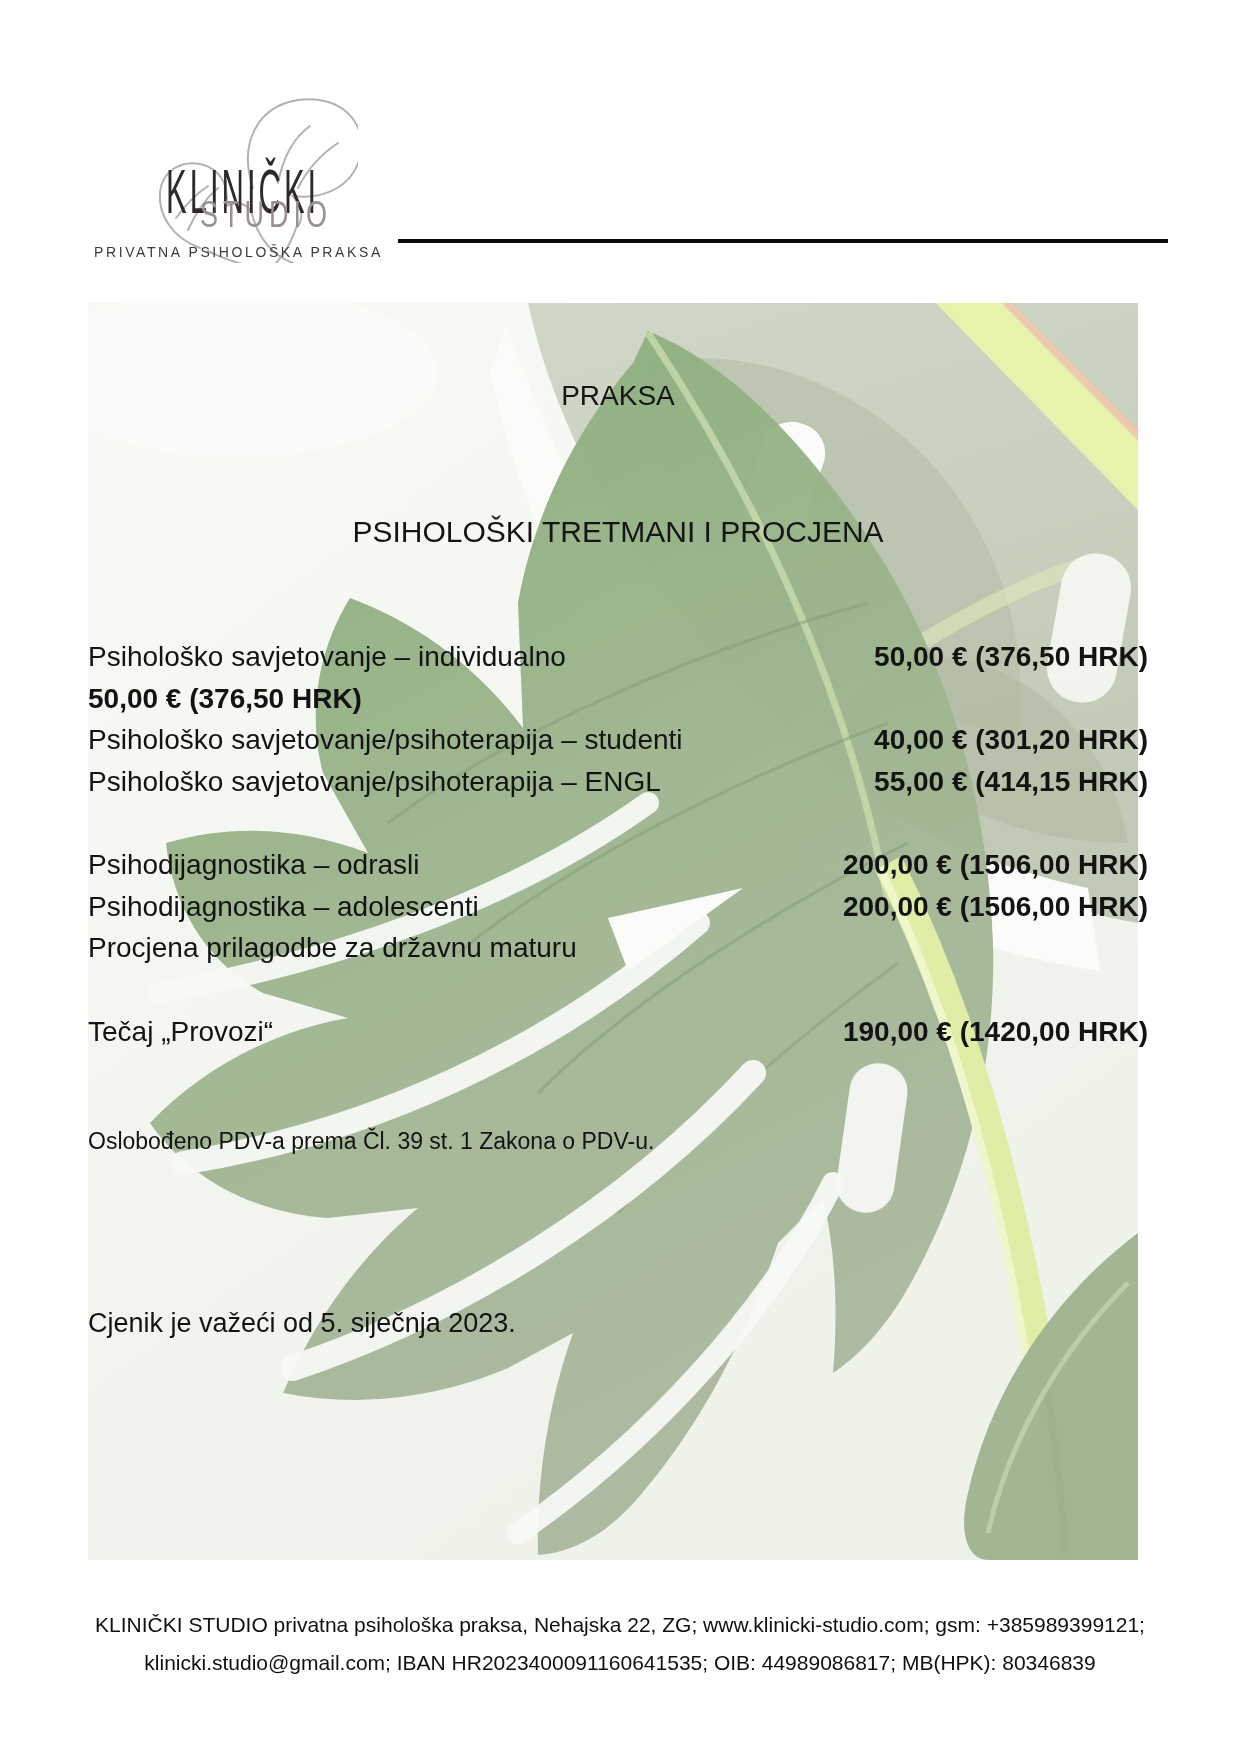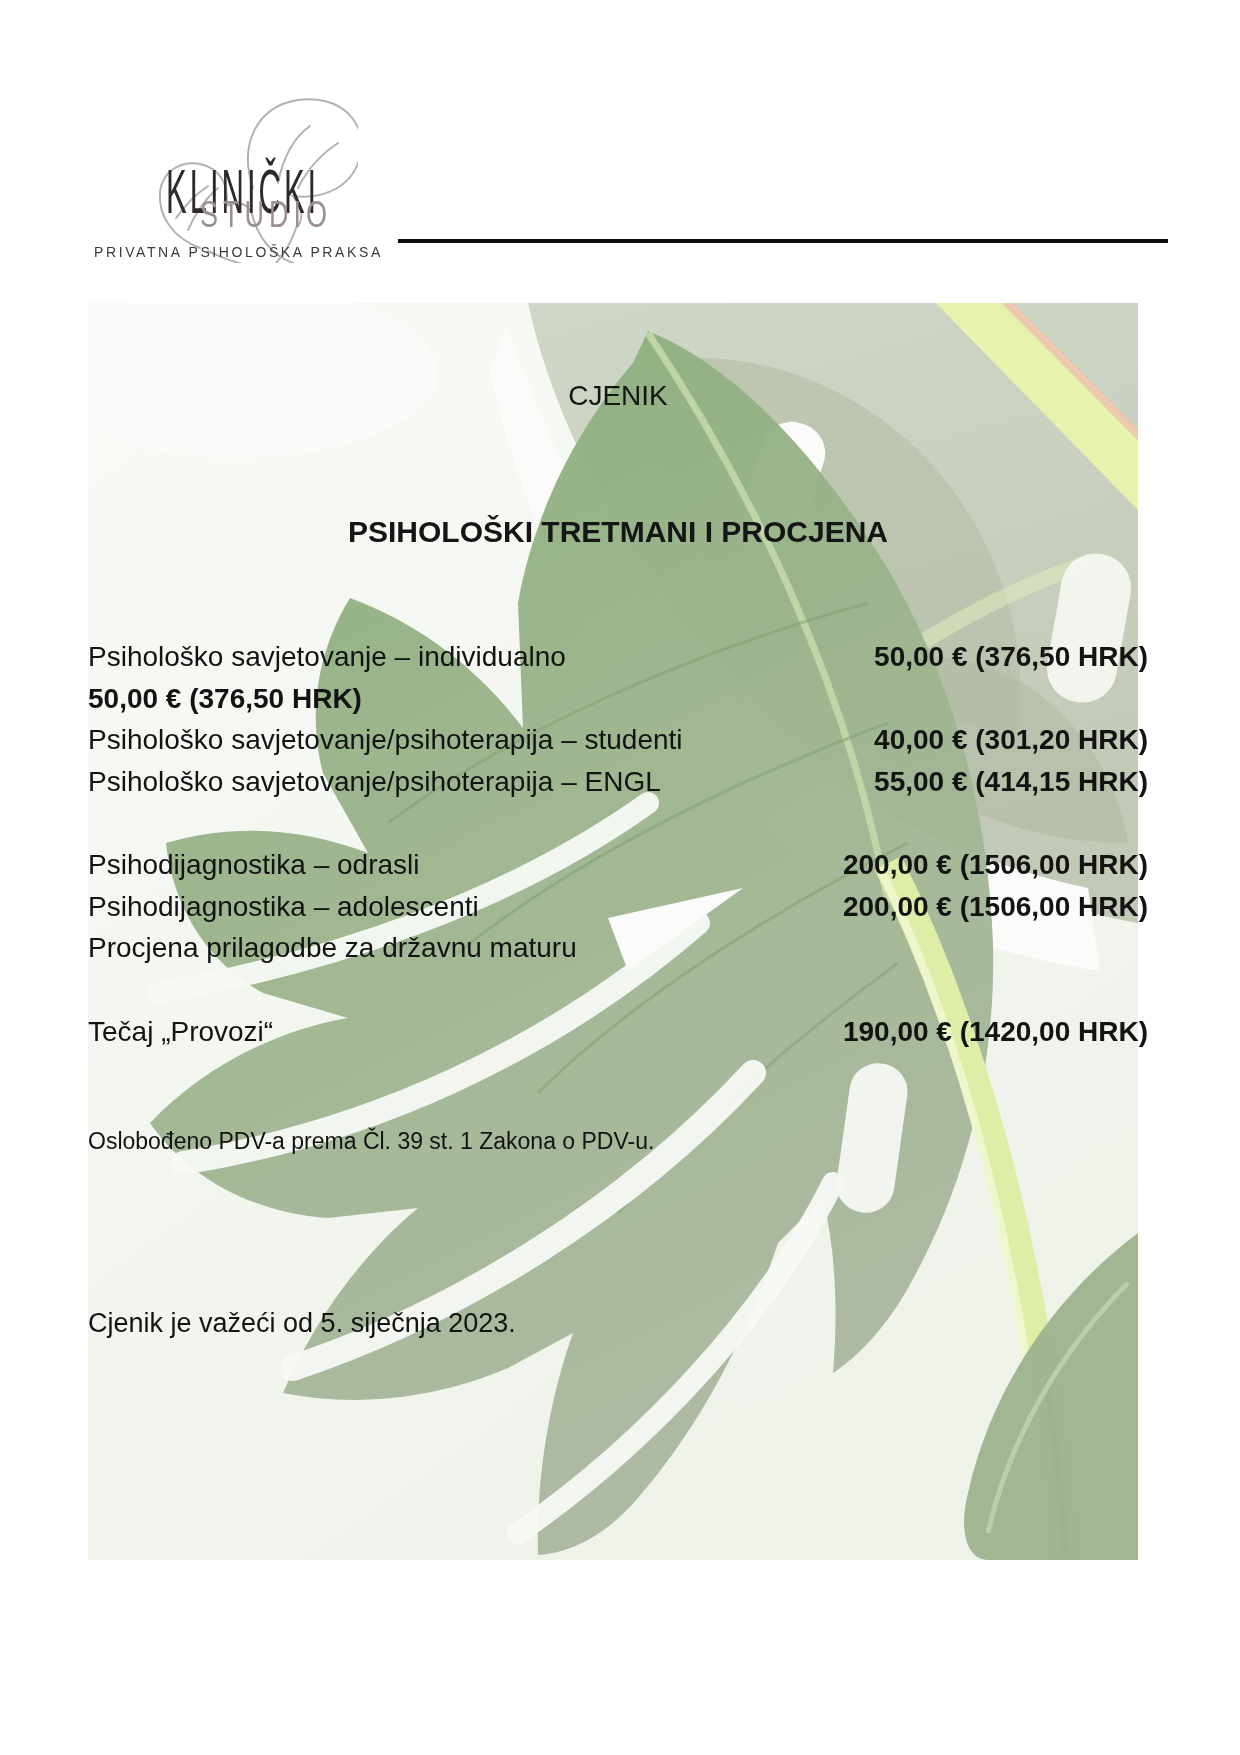--- a/index.html
+++ b/index.html
@@ -32,21 +32,21 @@
   
   .photo{position:absolute;left:88px;top:303px;width:1050px;height:1257px;overflow:hidden;}
 
   
   .doc-title{
     position:absolute;left:88px;top:380px;width:1060px;text-align:center;
     font-size:28px;color:#151515;
   }
   .doc-subtitle{
     position:absolute;left:88px;top:515px;width:1060px;text-align:center;
-    font-size:30px;color:#151515;font-weight:bold;
+    font-size:30px;color:#151515;
   }
   .rows{position:absolute;left:88px;top:636px;width:1060px;font-size:28px;color:#131313;}
   .row{display:flex;justify-content:space-between;align-items:baseline;height:41.5px;line-height:41.5px;white-space:nowrap;}
   .row .price{text-align:right;font-weight:bold;}
   .spacer{height:42px;}
   .note-vat{position:absolute;left:88px;top:1128px;width:900px;font-size:23px;color:#131313;}
   .note-validity{position:absolute;left:88px;top:1308px;width:900px;font-size:27px;color:#131313;}
 
   
   .footer{
@@ -129,21 +129,21 @@
       <path d="M164,126 C170,150 185,168 205,175"></path>
       <path d="M120,163 C160,183 210,188 242,178"></path>
     </svg>
     <div class="brand1">KLINIČKI</div>
     <div class="brand2">STUDIO</div>
     <div class="tagline">PRIVATNA PSIHOLOŠKA PRAKSA</div>
   </div>
 
   <div class="header-rule"></div>
 
-  <div class="doc-title">CJENIK</div>
+  <div class="doc-title">PRAKSA</div>
   <div class="doc-subtitle">PSIHOLOŠKI TRETMANI I PROCJENA</div>
 
   <div class="rows">
     <div class="row">
       <span>Psihološko savjetovanje – individualno</span>
       <span class="price">50,00 € (376,50 HRK)</span>
     </div>
     <div class="row">
       <span class="price">50,00 € (376,50 HRK)</span>
     </div>
@@ -174,14 +174,18 @@
 
     <div class="row">
       <span>Tečaj „Provozi“</span>
       <span class="price">190,00 € (1420,00 HRK)</span>
     </div>
   </div>
 
   <div class="note-vat">Oslobođeno PDV-a prema Čl. 39 st. 1 Zakona o PDV-u.</div>
   <div class="note-validity">Cjenik je važeći od 5. siječnja 2023.</div>
 
+  <div class="footer">
+    <div>KLINIČKI STUDIO privatna psihološka praksa, Nehajska 22, ZG; www.klinicki-studio.com; gsm: +385989399121;</div>
+    <div>klinicki.studio@gmail.com; IBAN HR2023400091160641535; OIB: 44989086817; MB(HPK): 80346839</div>
+  </div>
 
 </div>
 
 </body></html>

